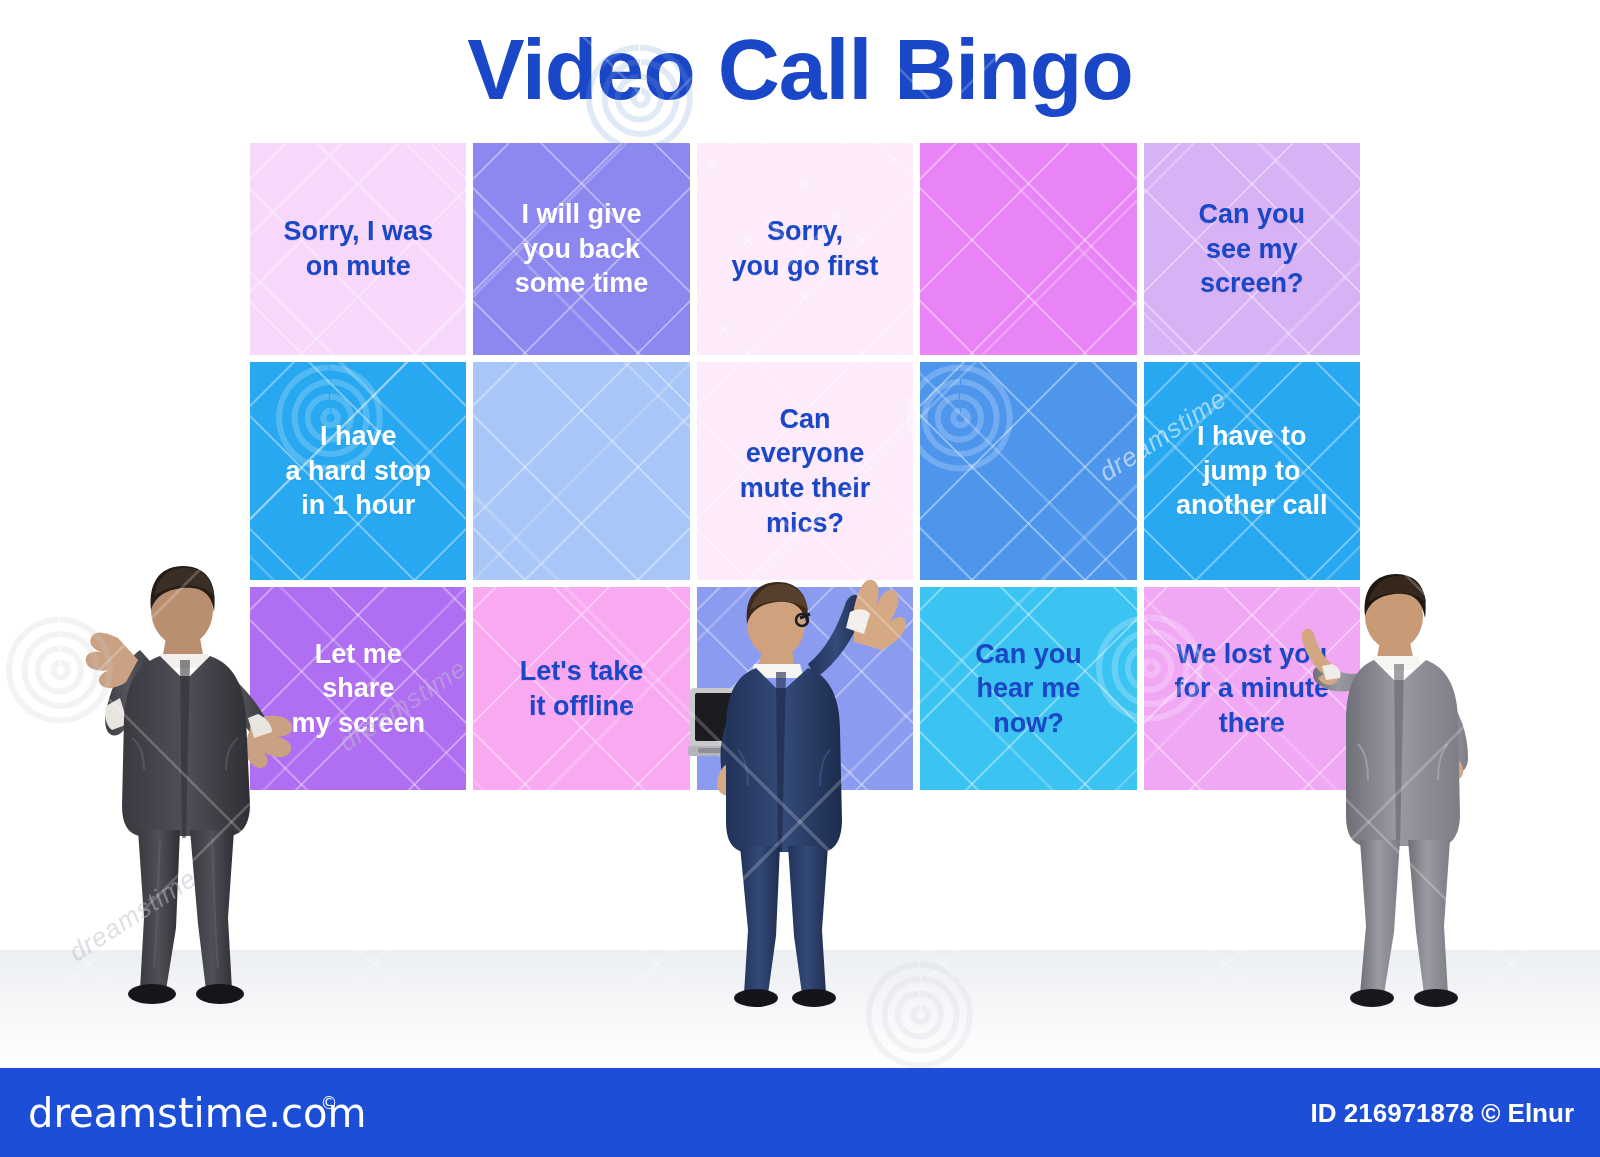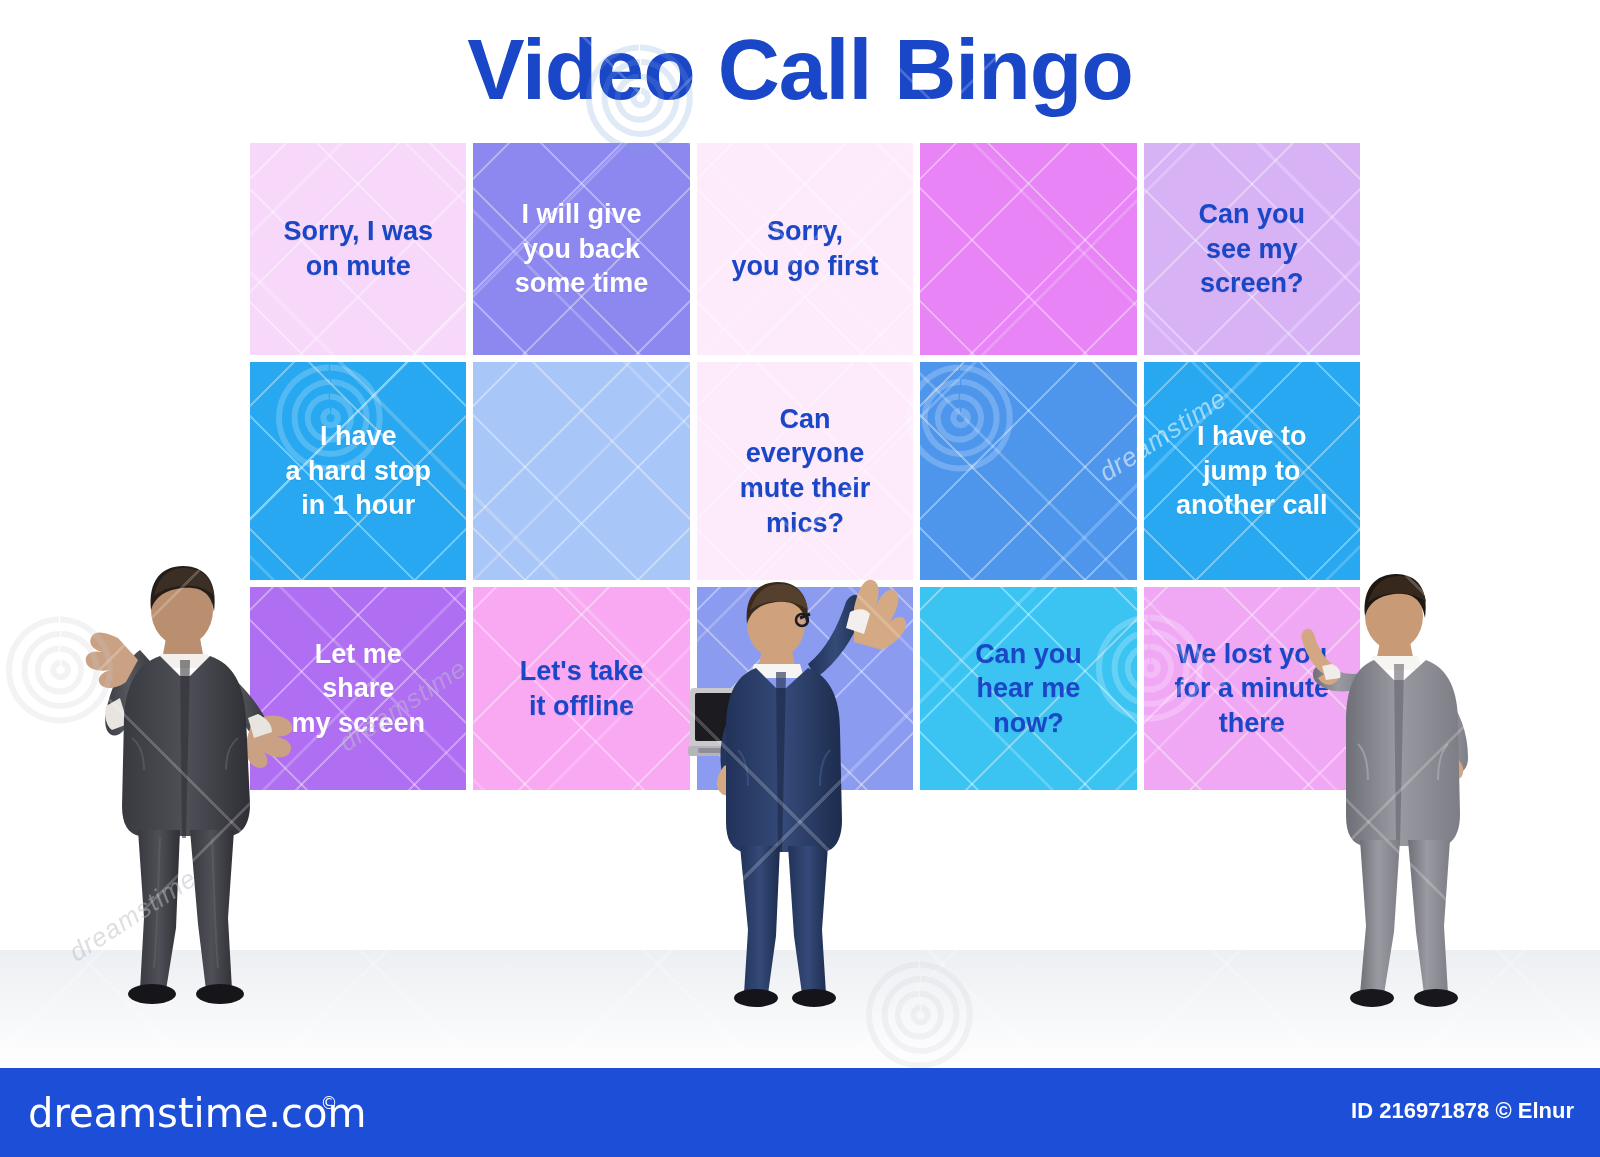--- a/index.html
+++ b/index.html
@@ -149,21 +149,21 @@
     font-size: 17px;
     vertical-align: super;
     position: relative;
     left: -46px;
     top: -4px;
   }
   #footer-id {
     position: absolute;
     right: 26px; top: 30px;
     color: #ffffff;
-    font-size: 22px;
+    font-size: 26px;
     font-weight: bold;
     white-space: nowrap;
   }
 </style>
 </head>
 <body>
 
 <div id="stage">
 
   <div id="floor"></div>

